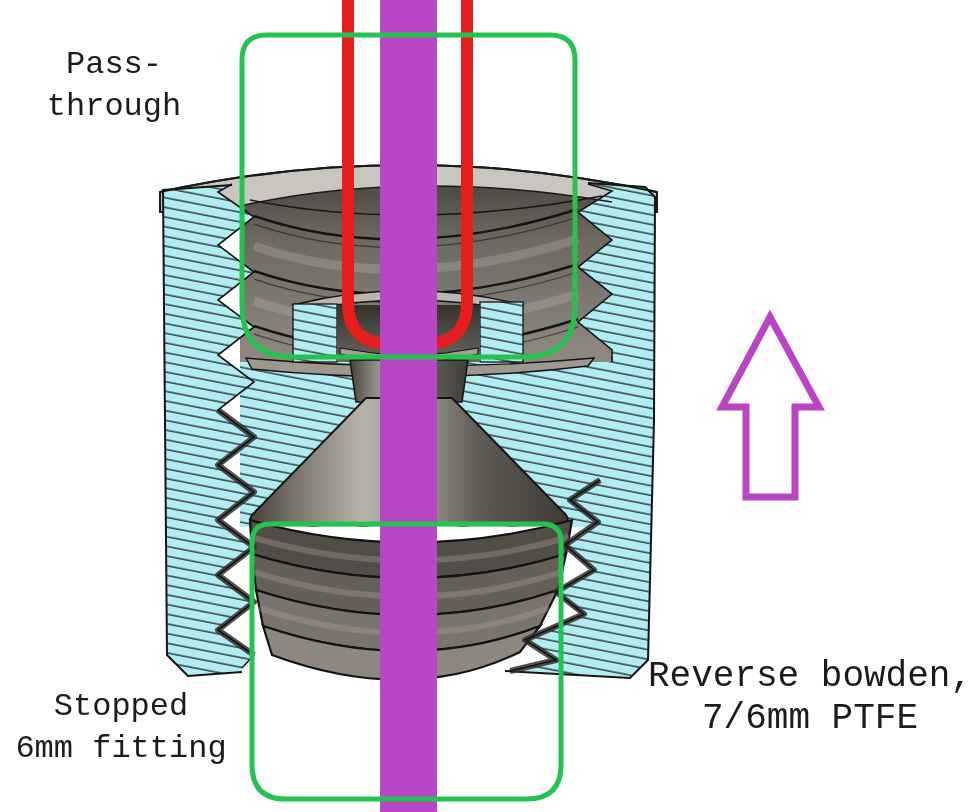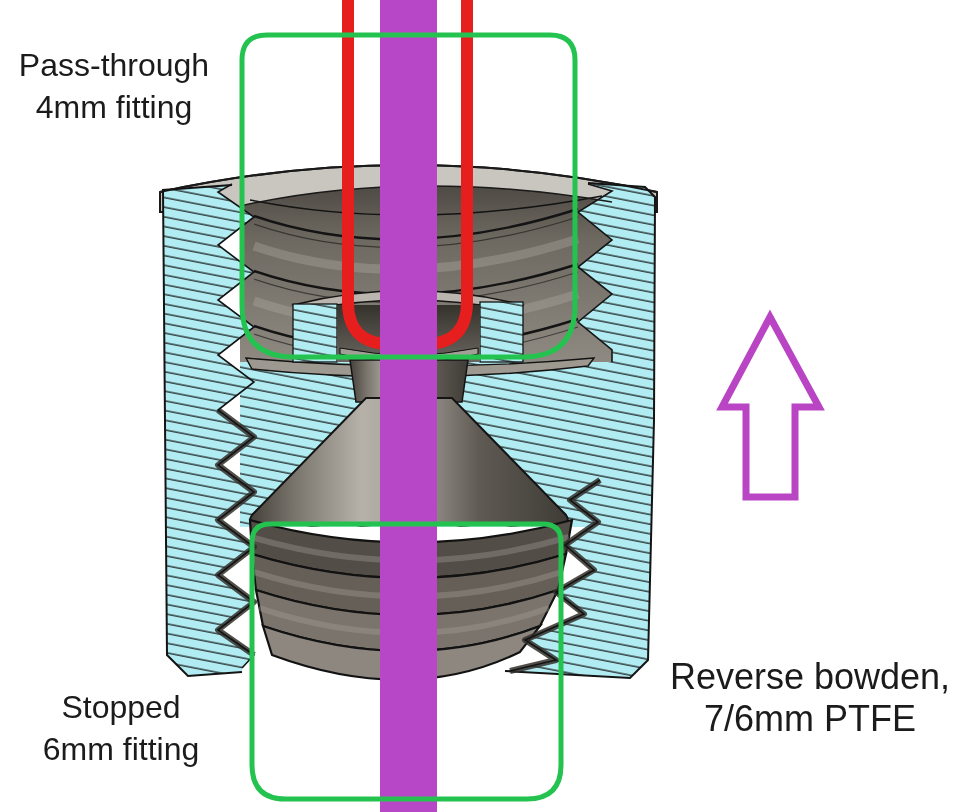--- a/index.html
+++ b/index.html
@@ -1,18 +1,18 @@
 <!DOCTYPE html>
 <html style="--highlight-green: #24c350; --filament-purple: #b747c7; --tube-red: #e61e1e; --hatch-cyan: #b0ecf2; --arrow-magenta: #b944c4; --label-ink: #1b1b1b;"><head>
 <meta charset="utf-8">
 <style>
   html,body{margin:0;padding:0;background:#ffffff;}
   #stage{
     position:relative;width:978px;height:812px;background:#fff;overflow:hidden;
-    font-family:Liberation Sans, sans-serif;
+    font-family:Liberation Mono, monospace;
   }
   .label{
     position:absolute;color:var(--label-ink,#1b1b1b);text-align:center;
     font-size:32px;line-height:42px;letter-spacing:0px;
   }
   .label .l2{display:block;}
   #lbl-pass{left:6px;top:44px;width:216px;}
   #lbl-bmg{left:660px;top:42px;width:290px;font-size:33px;}
   #lbl-stop{left:15px;top:686px;width:212px;}
   #lbl-rev{left:645px;top:656px;width:330px;font-size:36px;}
@@ -119,21 +119,20 @@
     <rect x="380" y="0" width="57" height="812" style="fill:var(--filament-purple,#b747c7)"></rect>
 
     <path d="M267,35 L550,35 Q575,35 575,60 L575,305 Q575,357 523,357 L294,357 Q242,357 242,305 L242,60 Q242,35 267,35 Z" fill="none" style="stroke:var(--highlight-green,#24c350)" stroke-width="5"></path>
     <path d="M270,524 L543,524 Q561,524 561,542 L561,765 Q561,799 527,799 L286,799 Q252,799 252,765 L252,542 Q252,524 270,524 Z" fill="none" style="stroke:var(--highlight-green,#24c350)" stroke-width="5"></path>
 
     <polygon points="770,317 819,407 795,407 795,497 746,497 746,407 722,407" fill="#ffffff" style="stroke:var(--arrow-magenta,#b944c4)" stroke-width="7"></polygon>
   </svg>
 
   <div class="label" id="lbl-pass">
     <span>Pass-through</span>
-    <span class="l2">4mm fitting</span>
   </div>
 
 
   <div class="label" id="lbl-stop">
     <span>Stopped</span>
     <span class="l2">6mm fitting</span>
   </div>
 
   <div class="label" id="lbl-rev">
     <span>Reverse bowden,</span>

